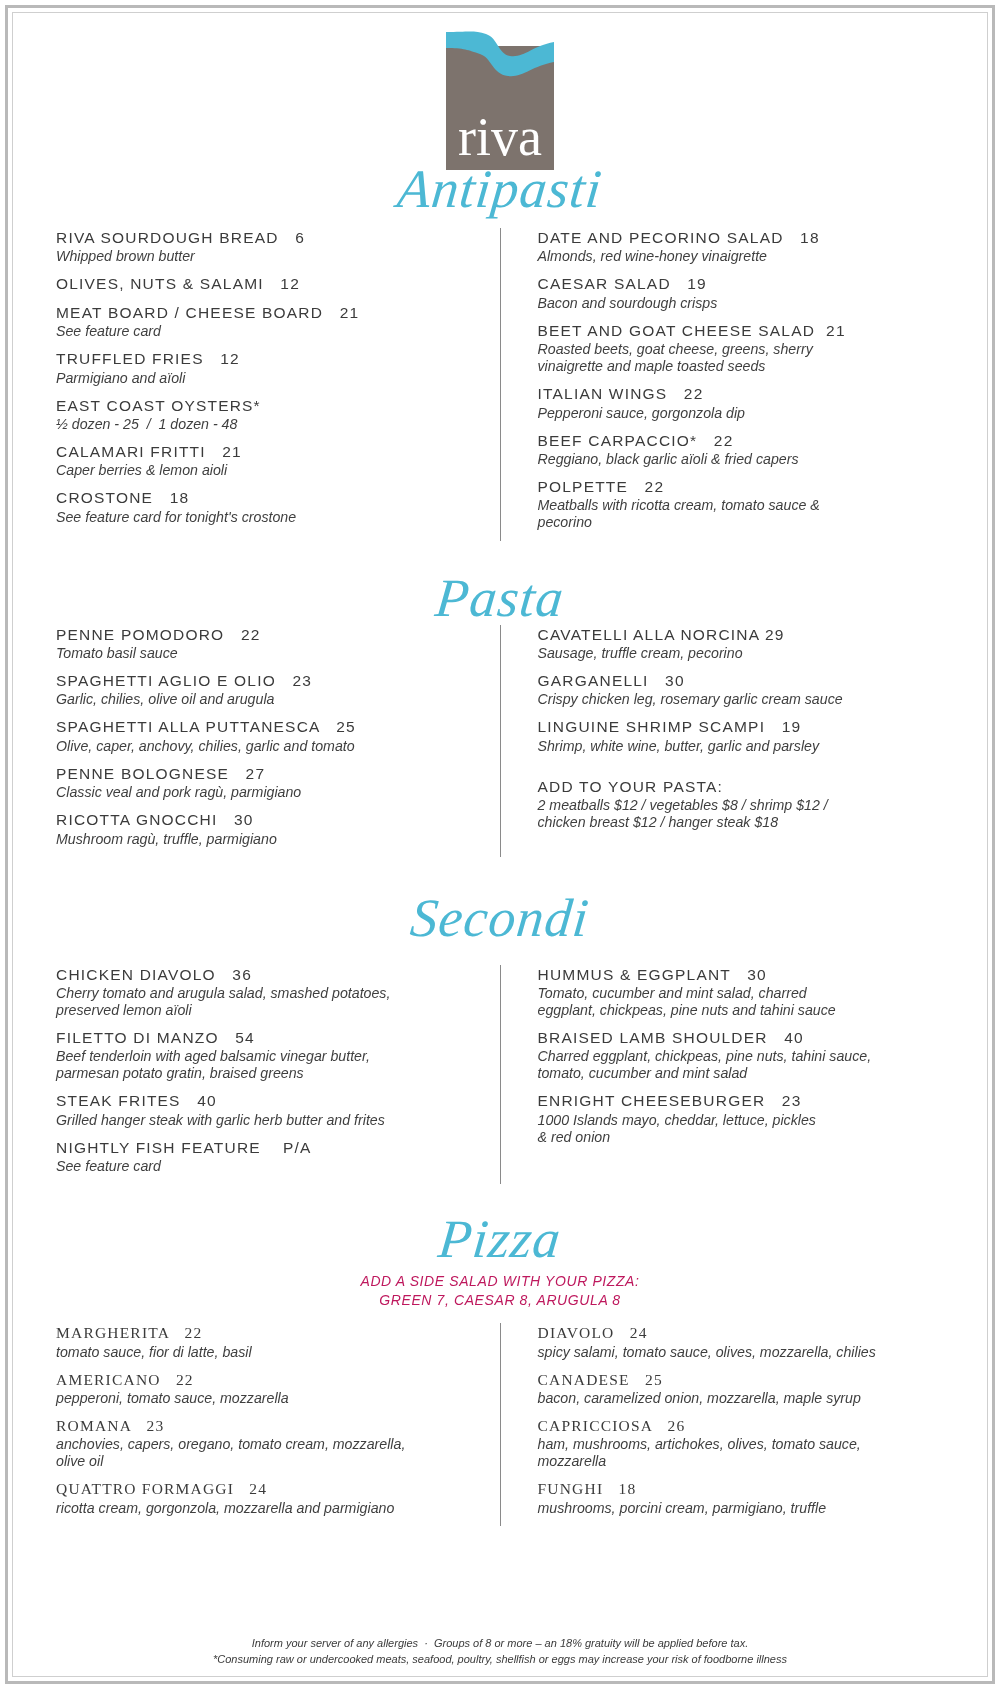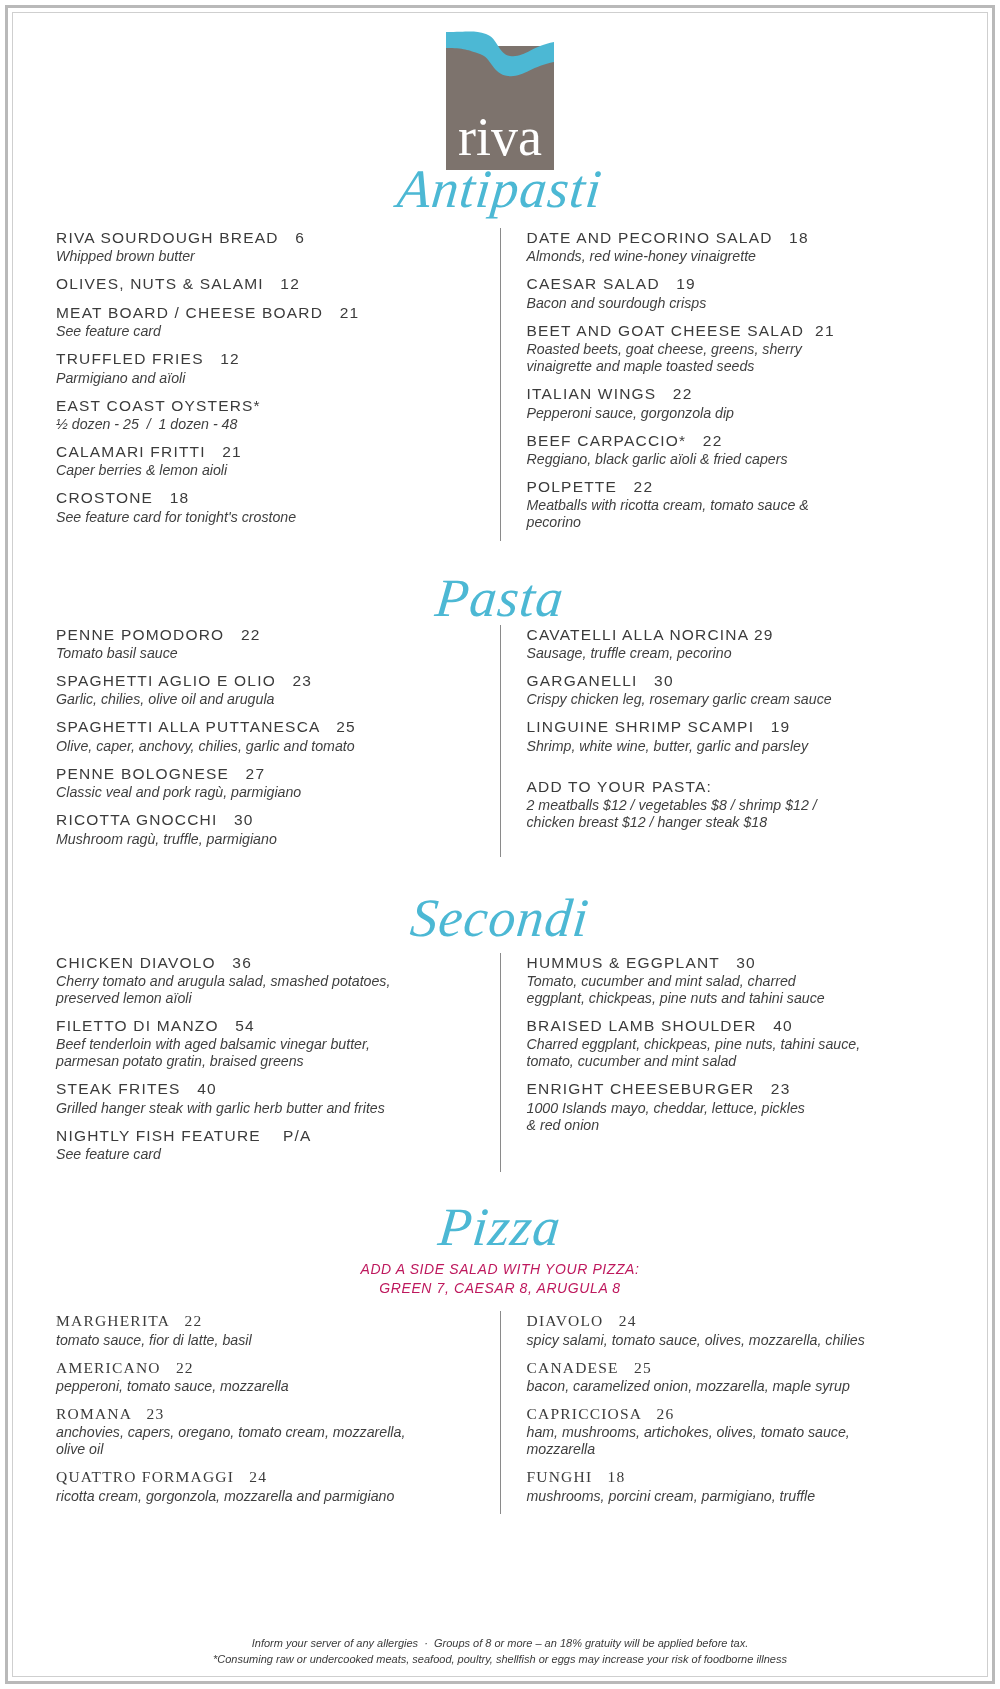--- a/index.html
+++ b/index.html
@@ -61,21 +61,21 @@
   }
   .script.antipasti{ margin:-8px 0 0 0; }
   .script.pasta{ margin:30px 0 0 0; }
   .script.secondi{ margin:34px 0 0 0; }
   .script.pizza{ margin:28px 0 0 0; }
 
   
   .cols{
     display:grid;
     grid-template-columns:1fr 1px 1fr;
-    column-gap:12px;
+    column-gap:23px;
     margin-top:14px;
   }
   .divider{
     background:#8a8a8a;
     width:1px;
     justify-self:center;
   }
   .col{ padding:0 4px; }
   .col.right{ padding-left:14px; }
 
@@ -122,21 +122,21 @@
     font-style:italic;
     font-size:11px;
     color:#3a3a3a;
     line-height:1.4;
   }
   .footer div{ white-space:pre-wrap; }
 
   
   .sec-antipasti .cols{ margin-top:12px; }
   .sec-pasta .cols{ margin-top:0; }
-  .sec-secondi .cols{ margin-top:8px; }
+  .sec-secondi .cols{ margin-top:20px; }
   .sec-pizza .cols{ margin-top:14px; }
 </style>
 </head>
 <body>
 
 <div class="frame-outer"></div>
 <div class="frame-inner"></div>
 
 <div class="page">
 

